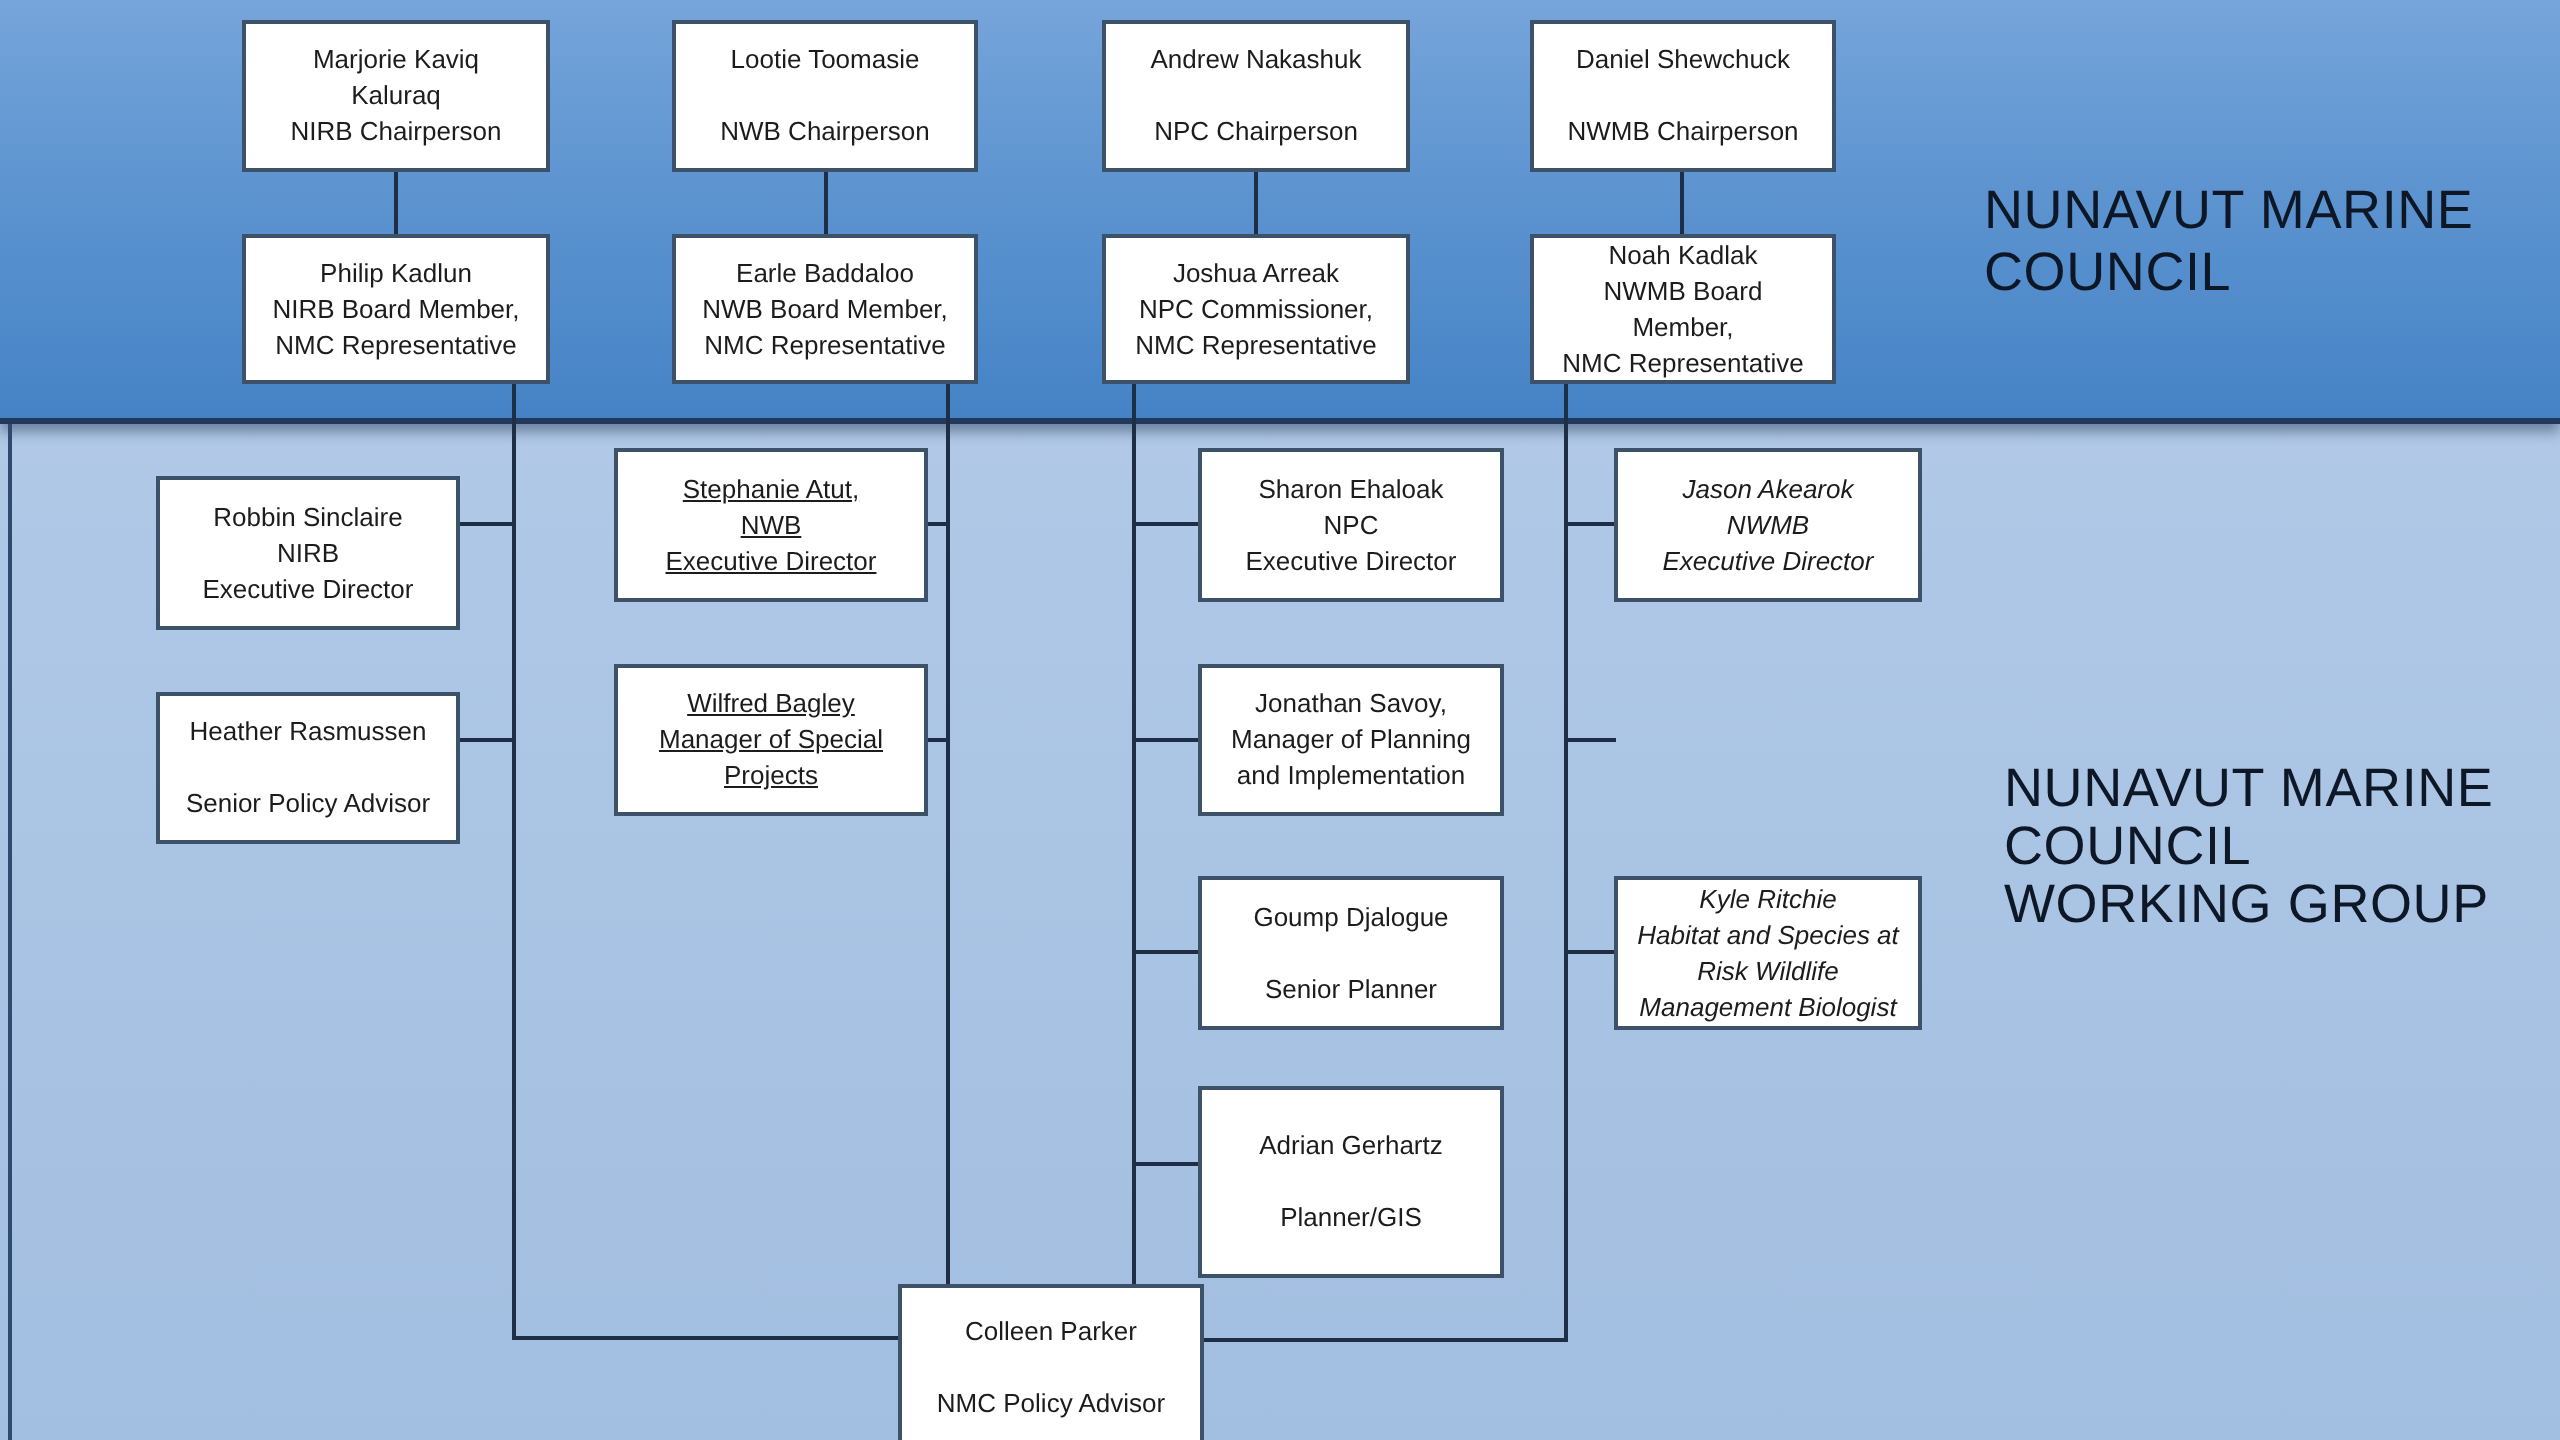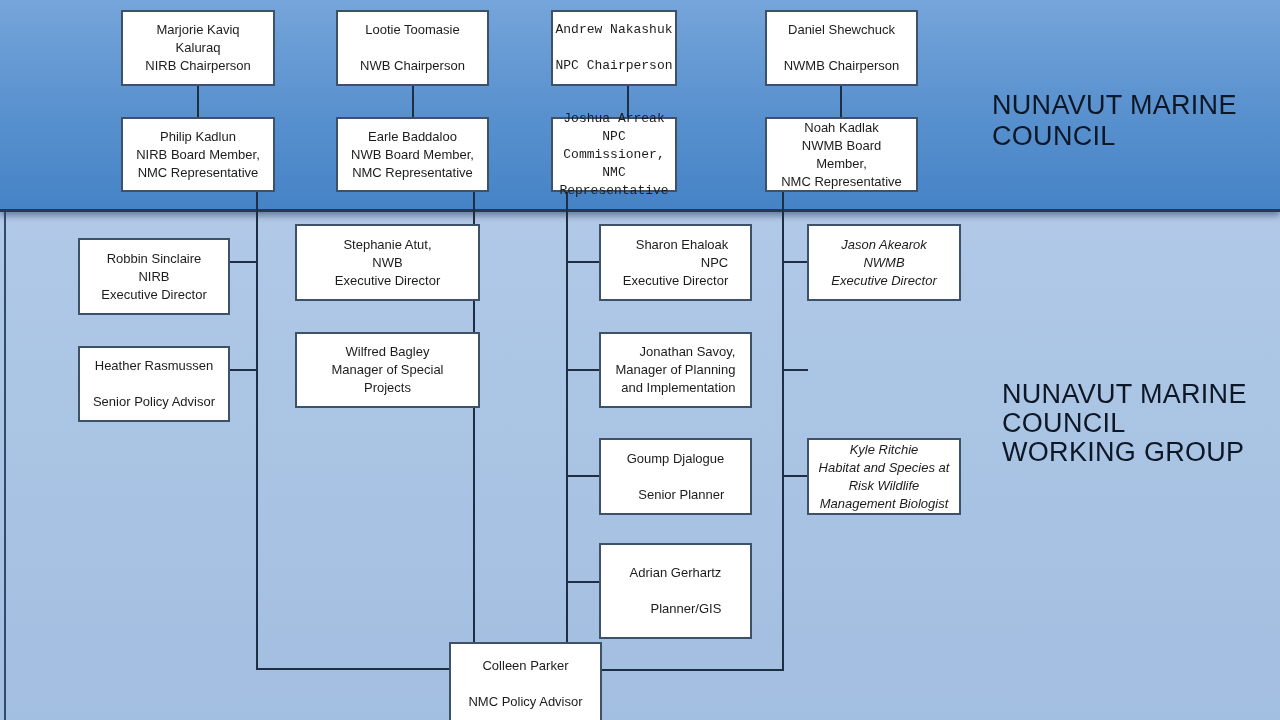--- a/index.html
+++ b/index.html
@@ -34,25 +34,25 @@
   
   .box{
     position:absolute;box-sizing:border-box;background:#ffffff;
     border:2px solid #3d5269;color:#1c1c1c;
     display:flex;align-items:center;justify-content:center;
     text-align:center;white-space:pre-line;
     font-size:13px;line-height:18px;padding:2px;
   }
   
   .c1{left:121px;width:154px;} .c2{left:336px;width:153px;}
-  .c3{left:551px;width:126px;font-family:Liberation Mono, monospace;} .c4{left:765px;width:153px;text-align:center;}
+  .c3{left:551px;width:154px;} .c4{left:765px;width:153px;text-align:center;}
   .r-chair{top:10px;height:76px;} .r-rep{top:117px;height:75px;}
   
-  .w1{left:78px;width:152px;margin-top:14px;}  .w2{left:295px;width:185px;}
-  .w3{left:599px;width:153px;text-align:right;} .w4{left:807px;width:154px;font-style:italic;}
+  .w1{left:78px;width:152px;margin-top:14px;}  .w2{left:307px;width:157px;text-decoration:underline;}
+  .w3{left:599px;width:153px;} .w4{left:807px;width:154px;font-style:italic;}
   .wr1{top:224px;height:77px;} .wr2{top:332px;height:76px;}
   .wr3{top:438px;height:77px;} .wr4{top:543px;height:96px;}
   .b-colleen{left:449px;width:153px;top:642px;height:84px;}
 
   
   .vline,.hline{position:absolute;background:#1d2e45;}
   .vline{width:2px;} .hline{height:2px;}
   .st1{left:197px;top:86px;height:31px;}
   .st2{left:412px;top:86px;height:31px;}
   .st3{left:627px;top:86px;height:31px;}

